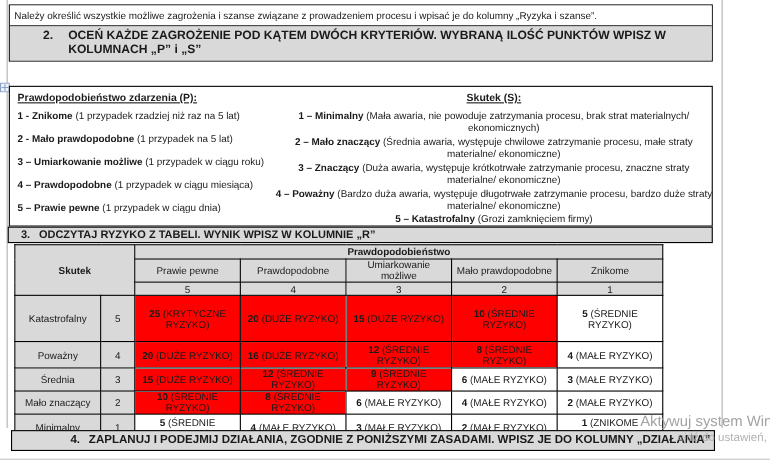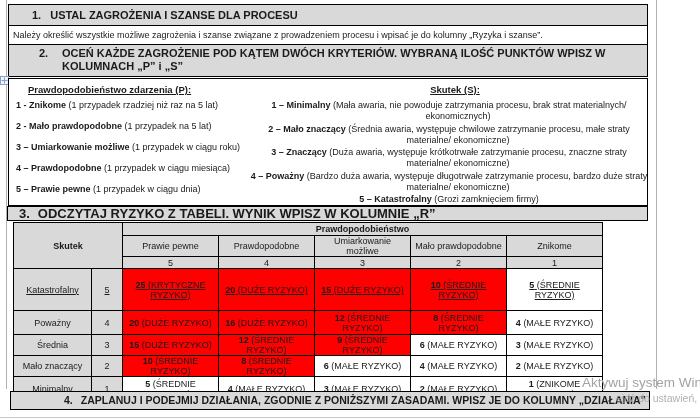--- a/index.html
+++ b/index.html
@@ -31,28 +31,28 @@
   
   .handle { position:absolute; left:0; top:71px; width:9px; height:9px; }
   
   .defs {
     position:absolute; left:8px; top:78px; width:640px; height:128px;
     border:1px solid #000; background:#fff; overflow:hidden;
   }
   .def-col { position:absolute; top:5px; }
   .def-col-left  { left:7px;  width:236px; }
   .def-col-right { left:241px; width:398px;text-align:center; }
-  .def-heading { font-size:9.5px; font-weight:bold; text-decoration:underline; margin-bottom:5px;margin-left:12px; }
+  .def-heading { font-size:9.5px; font-weight:bold; text-decoration:underline; margin-bottom:5px; }
   .def-col-left  .def-item { font-size:9px; line-height:11px; margin-bottom:10px; white-space:nowrap; }
   .def-col-right .def-item { font-size:9px; line-height:11px; margin-bottom:1.5px; padding-left:18px; text-indent:-18px; }
   .def-item .term { font-weight:bold; }
   
   .bar3 {
     position:absolute; left:7px; top:206px; width:641px; height:15px;
-    border:1px solid #000; line-height:13px; font-size:13px; white-space:nowrap;
+    border:1px solid #000; line-height:13px; font-size:10px; white-space:nowrap;
   }
   .bar3 .bar-num { display:inline-block; margin-left:11px; }
   .bar3 .bar-title { margin-left:8px; }
   
   table.matrix {
     position:absolute; left:13px; top:222px; width:589px;
     border-collapse:collapse; table-layout:fixed; background:#fff;
   }
   table.matrix td {
     border:1px solid #000; text-align:center; vertical-align:middle;
@@ -80,23 +80,20 @@
   .watermark { position:absolute; color:var(--wm); white-space:nowrap; z-index:5; }
   .wm-line1 { left:582px; top:375px; font-size:13.5px; }
   .wm-line2 { left:616px; top:392px; font-size:10.5px; opacity:.85; }
 </style>
 </head>
 <body>
 
 <div class="outer-frame"></div>
 
 <div class="top-table">
-  <div class="bar tt-bar1">
-    <span class="bar-num">1.</span><span class="bar-title">USTAL ZAGROŻENIA I SZANSE DLA PROCESU</span>
-  </div>
   <div class="tt-note">Należy określić wszystkie możliwe zagrożenia i szanse związane z prowadzeniem procesu i wpisać je do kolumny „Ryzyka i szanse”.</div>
   <div class="bar tt-bar2">
     <span class="bar-num">2.</span><span>OCEŃ KAŻDE ZAGROŻENIE POD KĄTEM DWÓCH KRYTERIÓW. WYBRANĄ ILOŚĆ PUNKTÓW WPISZ W KOLUMNACH „P” i „S”</span>
   </div>
 </div>
 
 <div class="handle">
   <svg width="9" height="9" viewBox="0 0 9 9">
     <rect x="0.5" y="0.5" width="8" height="8" fill="#eef2f9" stroke="#8aa0c8"></rect>
     <path d="M4.5 1.5 v6 M1.5 4.5 h6" stroke="#8aa0c8" stroke-width="1"></path>
@@ -154,21 +151,21 @@
       </tr>
   <tr class="mx-values-row" id="mx-values">
         <td class="hdr mx-col-value">5</td>
         <td class="hdr mx-col-value">4</td>
         <td class="hdr mx-col-value">3</td>
         <td class="hdr mx-col-value">2</td>
         <td class="hdr mx-col-value">1</td>
       </tr>
   </tbody>
     <tbody id="mx-body">
-      <tr style="height: 42px; text-decoration: underline;">
+      <tr style="height: 42px;">
         <td class="hdr mx-row-label">Katastrofalny</td>
         <td class="hdr mx-row-value">5</td>
         <td class="mx-cell red"><span class="score">25</span> <span class="risk-text">(KRYTYCZNE RYZYKO)</span></td>
         <td class="mx-cell red"><span class="score">20</span> <span class="risk-text">(DUŻE RYZYKO)</span></td>
         <td class="mx-cell red"><span class="score">15</span> <span class="risk-text">(DUŻE RYZYKO)</span></td>
         <td class="mx-cell red"><span class="score">10</span> <span class="risk-text">(ŚREDNIE RYZYKO)</span></td>
         <td class="mx-cell"><span class="score">5</span> <span class="risk-text">(ŚREDNIE RYZYKO)</span></td>
       </tr>
       <tr style="height: 24px;">
         <td class="hdr mx-row-label">Poważny</td>

